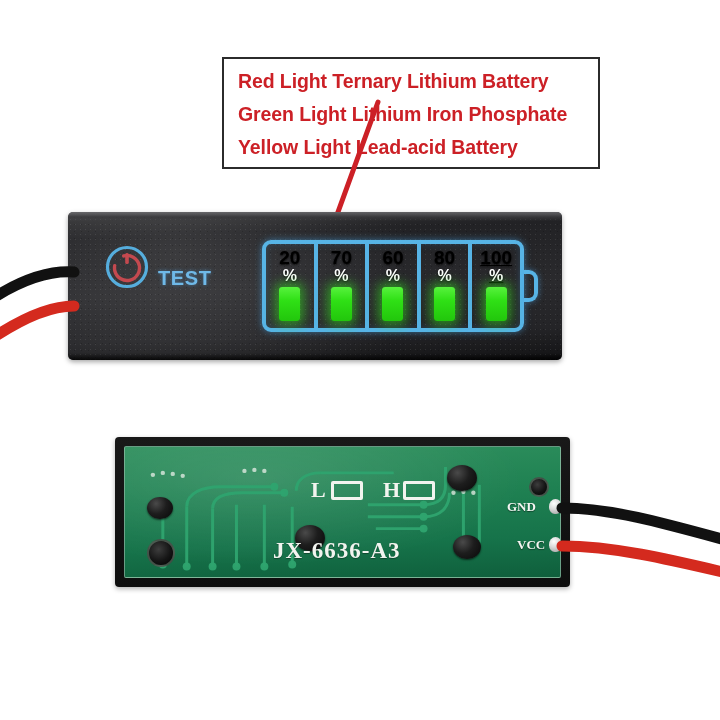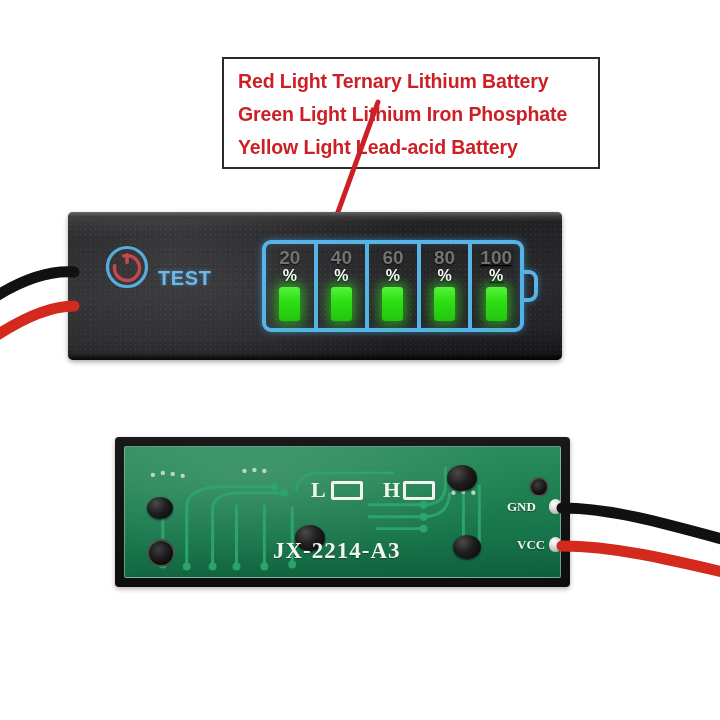--- a/index.html
+++ b/index.html
@@ -154,21 +154,21 @@
     flex: 1 1 0;
     position: relative;
     border-right: 4px solid #57b4e6;
     box-sizing: border-box;
     display: flex;
     flex-direction: column;
     align-items: center;
   }
   .gauge-cell:last-child { border-right: none; text-decoration: underline; }
   .cell-value {
-    color: #737373;
+    color: #000000;
     font-weight: bold;
     font-size: 19px;
     line-height: 19px;
     margin-top: 4px;
     text-shadow: 0 1px 2px rgba(0,0,0,0.8);
   }
   .cell-unit {
     color: #ffffff;
     font-weight: bold;
     font-size: 16px;
@@ -311,21 +311,21 @@
   <div id="battery-gauge">
     <div id="battery-shell">
 
       <div class="gauge-cell">
         <span class="cell-value">20</span>
         <span class="cell-unit">%</span>
         <span class="cell-led"></span>
       </div>
 
       <div class="gauge-cell">
-        <span class="cell-value">40</span>
+        <span class="cell-value">70</span>
         <span class="cell-unit">%</span>
         <span class="cell-led"></span>
       </div>
 
       <div class="gauge-cell">
         <span class="cell-value">60</span>
         <span class="cell-unit">%</span>
         <span class="cell-led"></span>
       </div>
 
@@ -407,21 +407,21 @@
     <span class="solder-blob" style="left:322px; top:18px;  width:30px; height:26px;"></span>
     <span class="solder-blob" style="left:328px; top:88px;  width:28px; height:24px;"></span>
     <span class="mount-hole" style="left:22px; top:92px; width:28px; height:28px;"></span>
     <span class="mount-hole" style="left:404px; top:30px; width:20px; height:20px;"></span>
 
     <span class="silk-letter" style="left:186px; top:30px;">L</span>
     <span class="jumper-pad" style="left:206px; top:34px; width:32px; height:19px;"></span>
     <span class="silk-letter" style="left:258px; top:30px;">H</span>
     <span class="jumper-pad" style="left:278px; top:34px; width:32px; height:19px;"></span>
 
-    <span id="pcb-part-number">JX-2214-A3</span>
+    <span id="pcb-part-number">JX-6636-A3</span>
 
     <span class="term-label" style="left:382px; top:52px;">GND</span>
     <span class="solder-pad" style="left:424px; top:52px;"></span>
     <span class="term-label" style="left:392px; top:90px;">VCC</span>
     <span class="solder-pad" style="left:424px; top:90px;"></span>
   </div>
 </div>
 
 <svg id="wires-right" class="wire-layer" viewBox="0 0 200 130">
   <path d="M 22 28 C 70 28, 120 42, 200 64" stroke="#111111" stroke-width="11" fill="none" stroke-linecap="round"></path>

